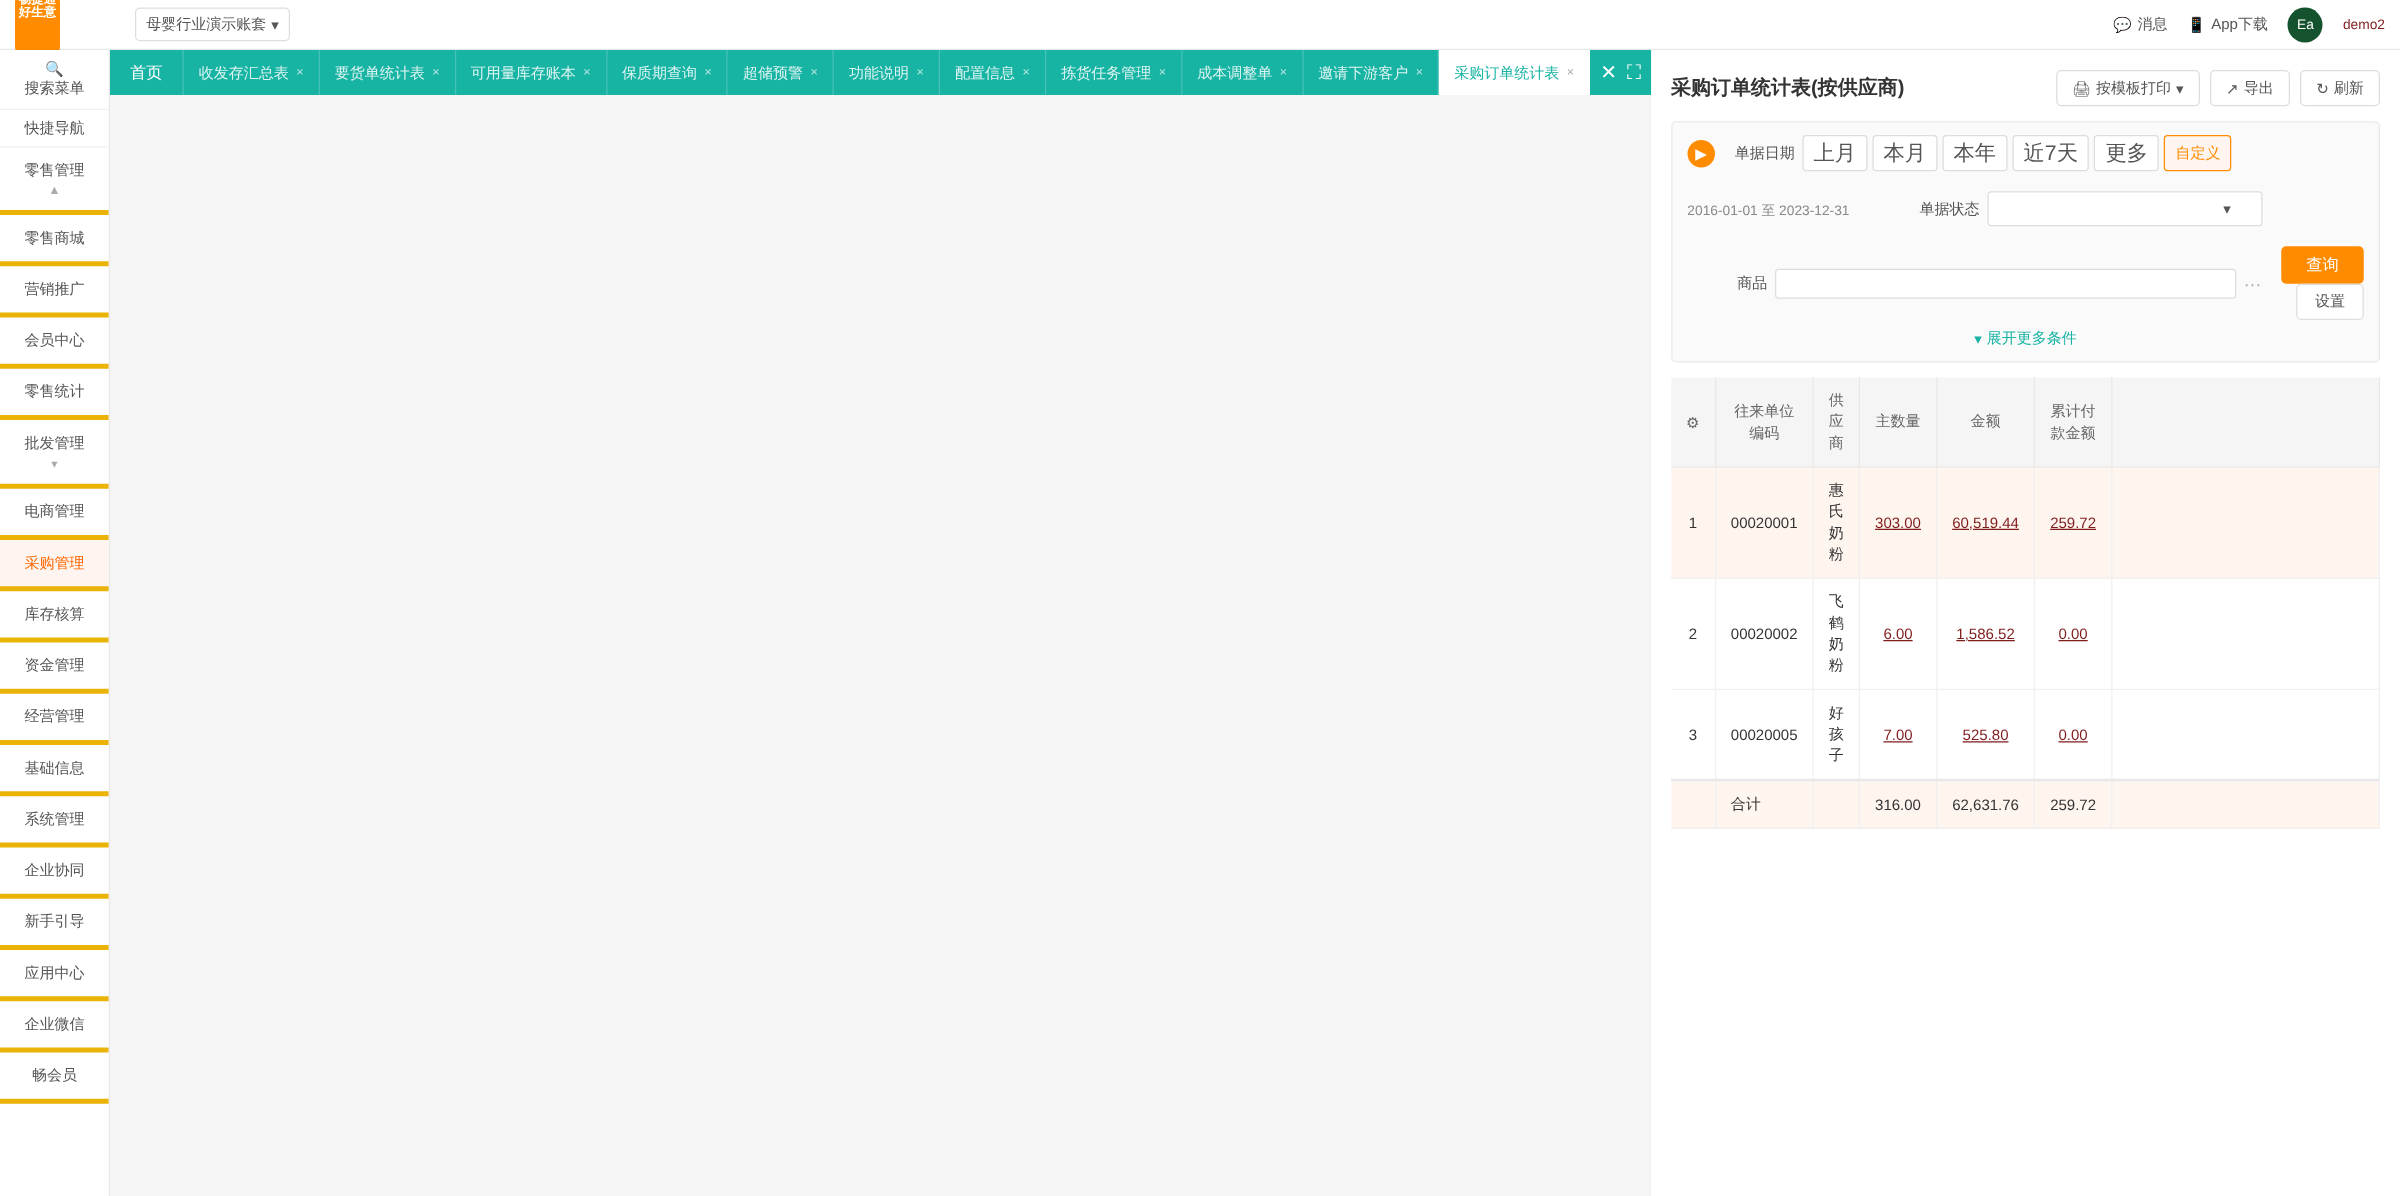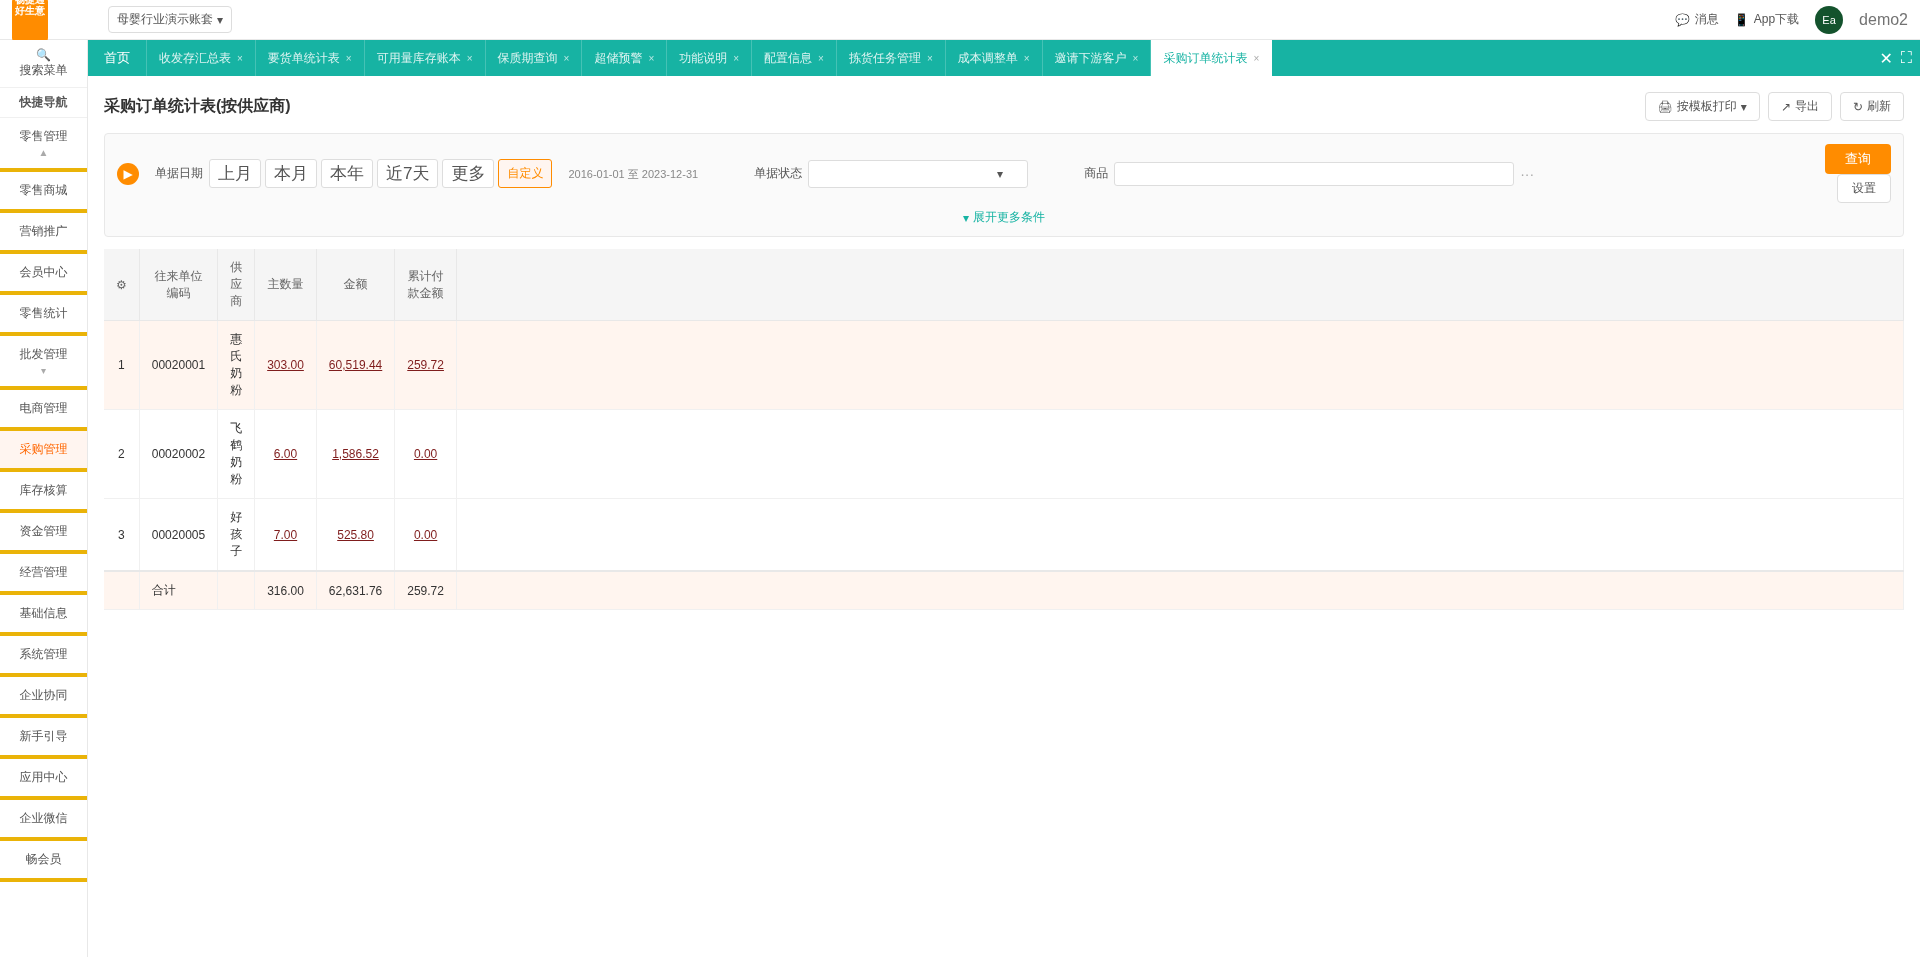--- a/index.html
+++ b/index.html
@@ -10,36 +10,36 @@
 
     
     .top-bar { height: 40px; background: #fff; display: flex; align-items: center; padding: 0 12px; border-bottom: 1px solid #e8e8e8; flex-shrink: 0; }
     .logo-area { display: flex; align-items: center; gap: 6px; width: 88px; flex-shrink: 0; }
     .logo-icon { width: 36px; height: 52px; background: #ff8c00; border-radius: 8px; display: flex; align-items: flex-start; justify-content: center; color: white; font-weight: bold; font-size: 14px; }
     .workspace-selector { display: flex; align-items: center; gap: 4px; padding: 4px 8px; border: 1px solid #ddd; border-radius: 4px; cursor: pointer; color: #555; font-size: 12px; flex-shrink: 0; margin-left: 8px; }
     .top-bar-right { margin-left: auto; display: flex; align-items: center; gap: 16px; }
     .top-bar-msg { display: flex; align-items: center; gap: 4px; color: #555; font-size: 12px; cursor: pointer; }
     .top-bar-app { display: flex; align-items: center; gap: 4px; color: #555; font-size: 12px; cursor: pointer; }
     .user-avatar { width: 28px; height: 28px; border-radius: 50%; background: #14532d; display: flex; align-items: center; justify-content: center; color: white; font-size: 11px; }
-    .user-name { color: #737373; font-size: 16px; cursor: pointer; }
+    .user-name { color: #7f1d1d; font-size: 11px; cursor: pointer; }
 
     
     .main-layout { display: flex; flex: 1; overflow: hidden; }
 
     
     .sidebar { width: 88px; background: #fff; border-right: 1px solid #e8e8e8; display: flex; flex-direction: column; flex-shrink: 0; overflow-y: auto; }
     .sidebar-search { padding: 8px 4px; text-align: center; color: #555; font-size: 12px; cursor: pointer; border-bottom: 1px solid #f0f0f0; }
-    .sidebar-nav { padding: 6px 4px; text-align: center; color: #555; font-size: 12px; cursor: pointer; border-bottom: 1px solid #f0f0f0; font-weight: bold; }
+    .sidebar-nav { padding: 6px 4px; text-align: center; color: #555; font-size: 12px; cursor: pointer; border-bottom: 1px solid #f0f0f0; }
     .sidebar-item { padding: 10px 4px; text-align: center; color: #555; font-size: 12px; cursor: pointer; border-bottom: 4px solid #eab308; }
     .sidebar-item.active { color: #ff6600; background: #fff5f0; }
     .sidebar-item.has-sub { display: flex; flex-direction: column; align-items: center; }
     .sidebar-item .sub-arrow { font-size: 10px; color: #aaa; margin-top: 2px; }
 
     
-    .content-area { flex: 1; display: flex; flex-direction: column; overflow: hidden; }
+    .content-area { flex: 1; display: flex; overflow: hidden; }
 
     
     .tab-bar { height: 36px; background: #17b3a3; display: flex; align-items: stretch; flex-shrink: 0; overflow-x: auto; }
     .tab-item { display: flex; align-items: center; padding: 0 12px; gap: 6px; color: rgba(255,255,255,0.85); font-size: 12px; cursor: pointer; white-space: nowrap; flex-shrink: 0; border-right: 1px solid rgba(255,255,255,0.2); }
     .tab-item:first-child { padding: 0 16px; font-size: 13px; color: white; }
     .tab-item.active { background: #fff; color: #17b3a3; font-weight: 500; }
     .tab-item .tab-close { font-size: 10px; color: rgba(255,255,255,0.7); cursor: pointer; }
     .tab-item.active .tab-close { color: #aaa; }
     .tab-bar-actions { margin-left: auto; display: flex; align-items: center; padding: 0 8px; gap: 8px; flex-shrink: 0; }
     .tab-bar-action { color: white; font-size: 16px; cursor: pointer; }

